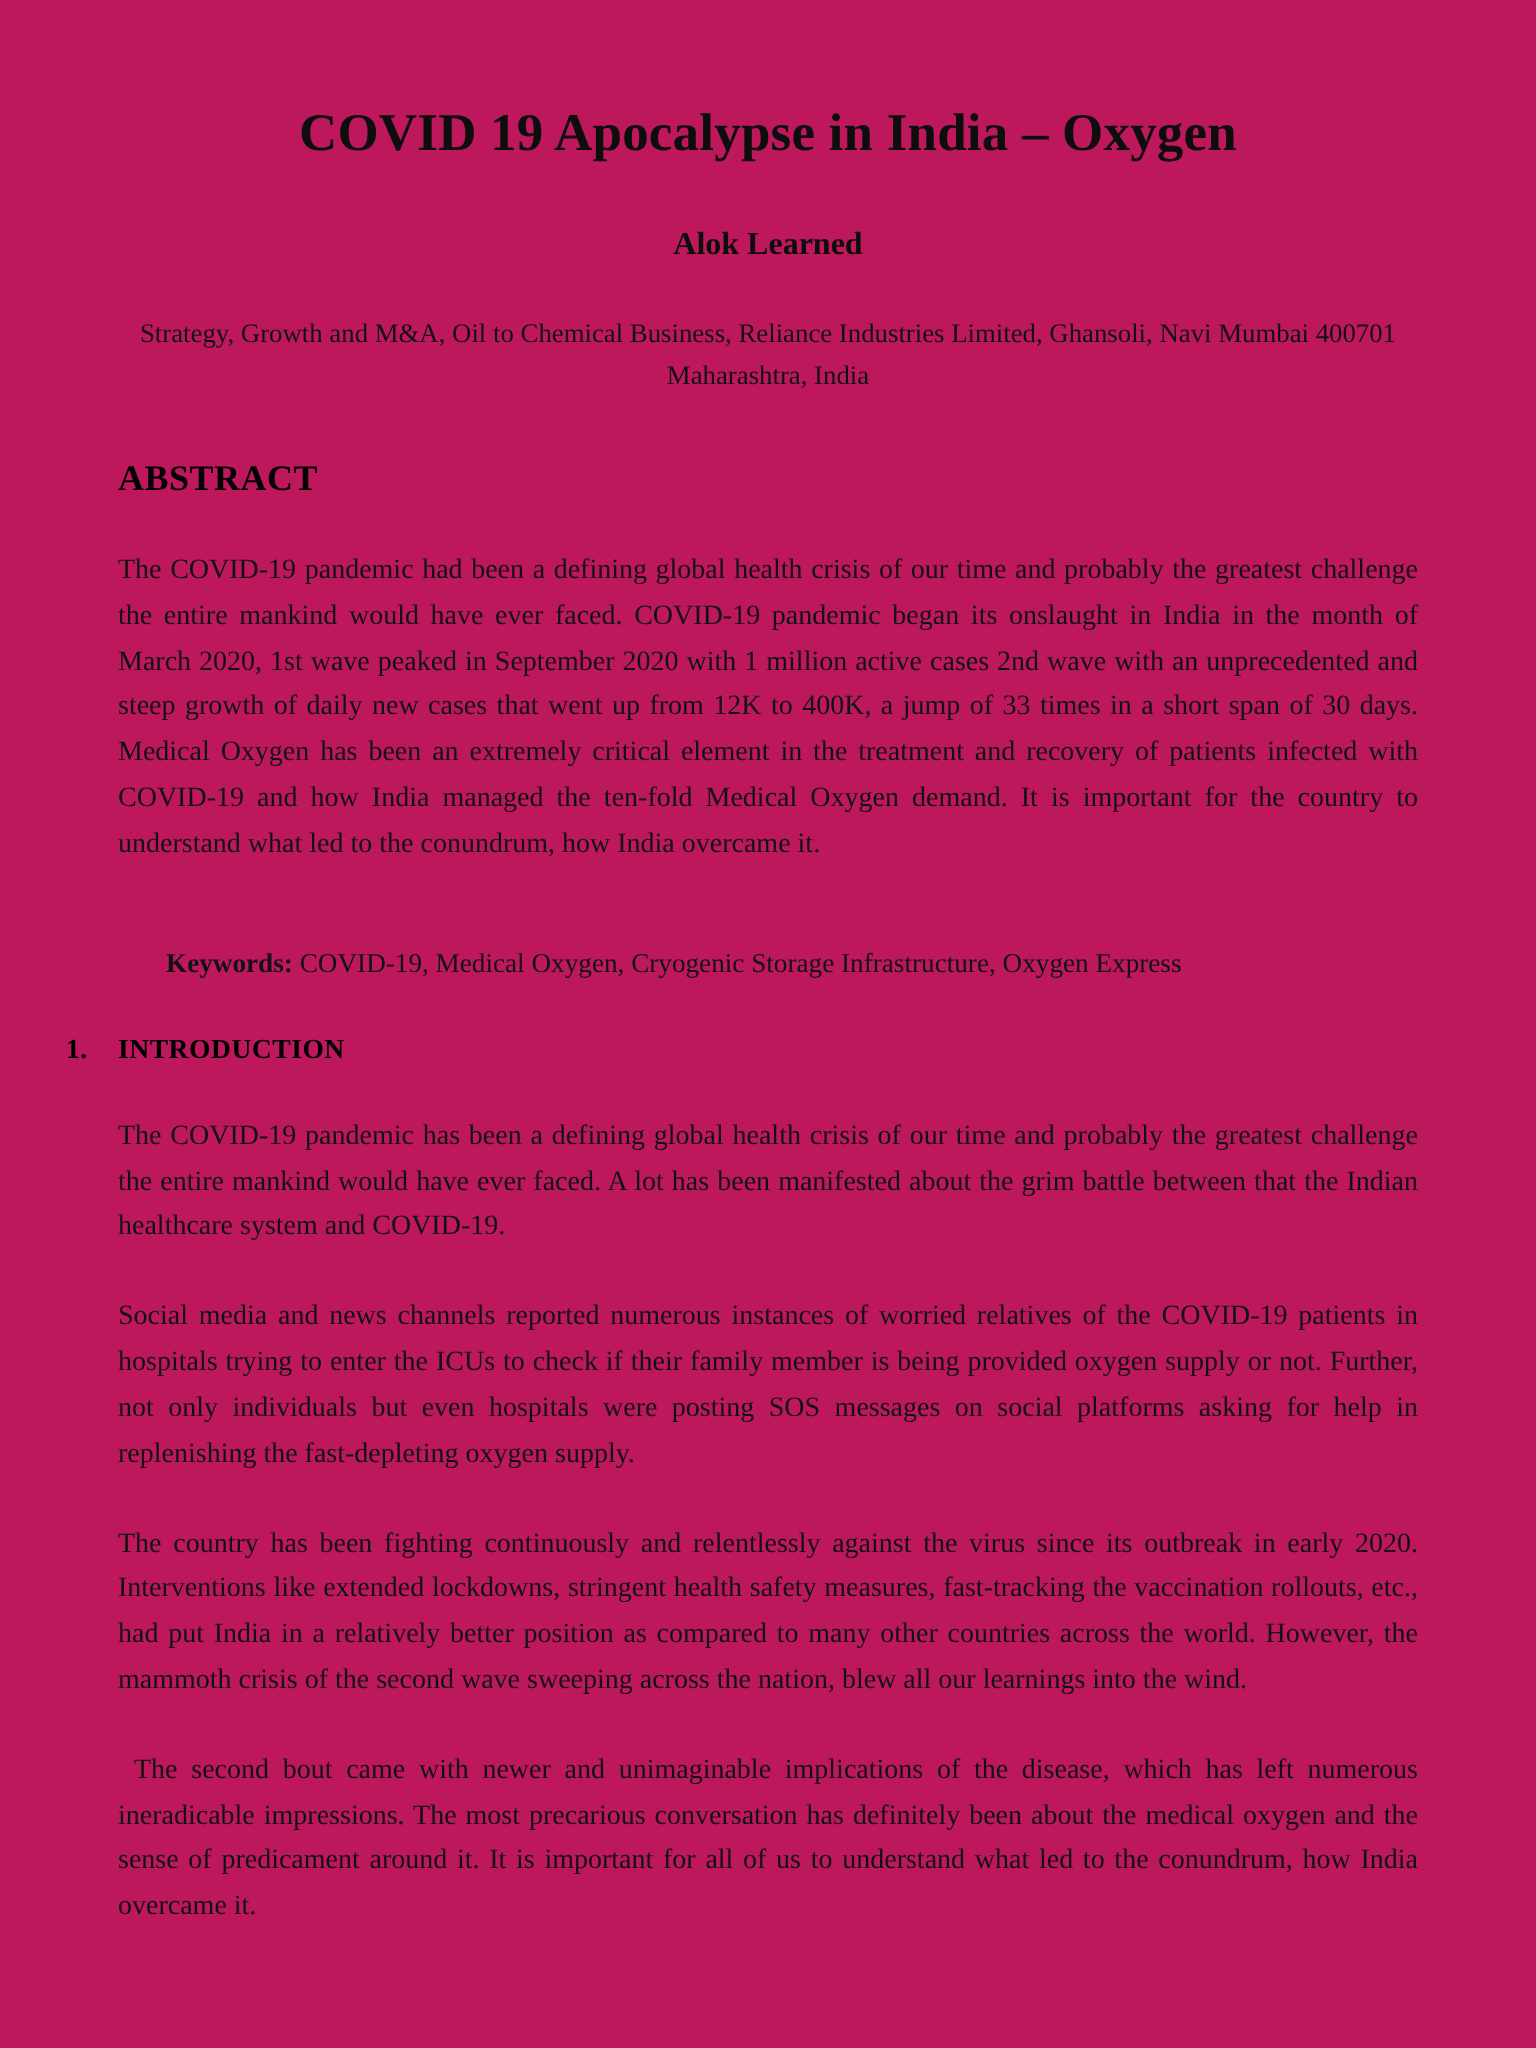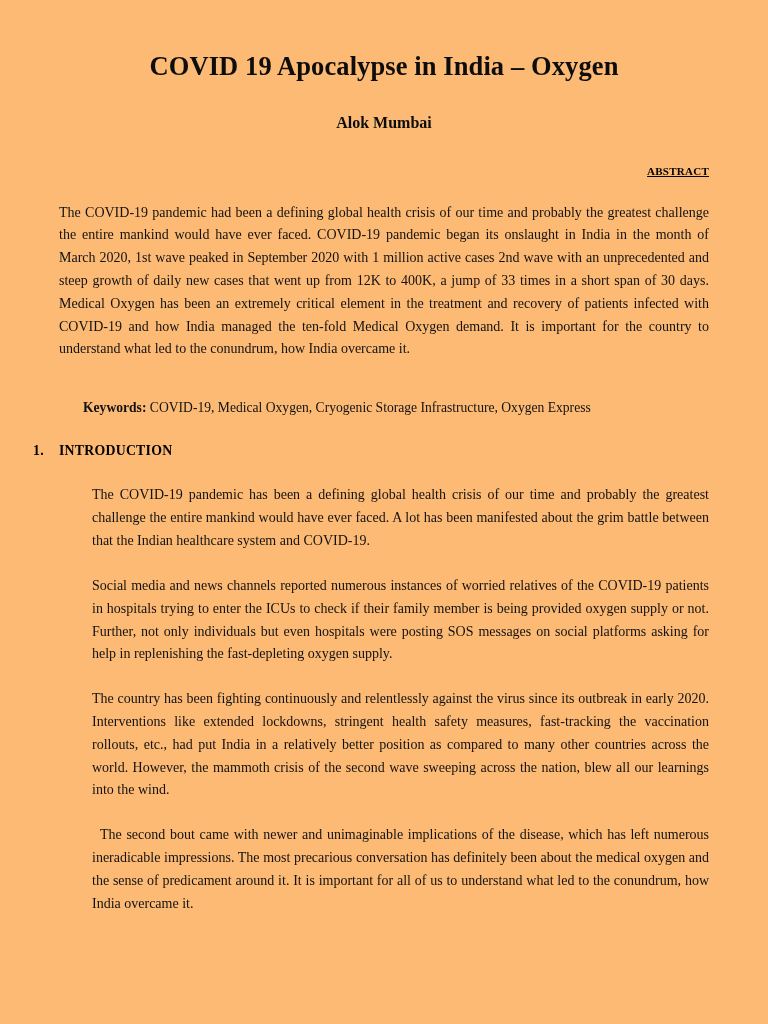--- a/index.html
+++ b/index.html
@@ -11,21 +11,21 @@
     width: 768px;
     height: 1024px;
     font-family: "Liberation Serif", "DejaVu Serif", serif;
     color: #000000;
     -webkit-font-smoothing: antialiased;
   }
   .page {
     position: relative;
     width: 768px;
     height: 1024px;
-    background: #fdba74;
+    background: #be185d;
     box-sizing: border-box;
     padding: 0;
     overflow: hidden;
   }
   .content {
     position: absolute;
     left: 59px;
     top: 0;
     width: 650px;
   }
@@ -59,25 +59,24 @@
     font-weight: normal;
     text-align: center;
     line-height: 1.62;
     color: #111111;
   }
 
   
   .section-label {
     margin: 0;
     padding-top: 30px;
-    font-size: 11px;
+    font-size: 18px;
     font-weight: bold;
-    text-align: right;
+    text-align: left;
     letter-spacing: 0.25px;
-    text-decoration: underline;
   }
 
   .numbered-heading {
     position: relative;
     margin: 0;
     padding-top: 24px;
     padding-left: 0;
     font-size: 13.8px;
     font-weight: bold;
     letter-spacing: 0.25px;
@@ -108,41 +107,41 @@
     text-align: left;
     margin: 0;
     color: #121212;
   }
   .keywords .kw-label {
     font-weight: bold;
     margin-left: 24px;
   }
   .intro-para {
     padding-top: 22px;
-    margin-left: 33px;
   }
   .intro-para.first {
     padding-top: 25px;
   }
   .intro-para.indented {
     text-indent: 8px;
   }
 </style>
 </head>
 <body>
 
 <div class="page">
   <div class="content">
 
     <h1 class="paper-title">
       <span>COVID 19 Apocalypse in India – Oxygen</span><br>
     </h1>
 
-    <div class="author">Alok Mumbai</div>
+    <div class="author">Alok Learned</div>
 
+    <div class="affiliation">Strategy, Growth and M&amp;A, Oil to Chemical Business, Reliance Industries Limited, Ghansoli, Navi Mumbai 400701 Maharashtra, India</div>
 
     <div class="section-label">ABSTRACT</div>
 
     <p class="body-text abstract-body">The COVID-19 pandemic had been a defining global health crisis of our time and probably the greatest challenge the entire mankind would have ever faced. COVID-19 pandemic began its onslaught in India in the month of March 2020, 1st wave peaked in September 2020 with 1 million active cases 2nd wave with an unprecedented and steep growth of daily new cases that went up from 12K to 400K, a jump of 33 times in a short span of 30 days. Medical Oxygen has been an extremely critical element in the treatment and recovery of patients infected with COVID-19 and how India managed the ten-fold Medical Oxygen demand. It is important for the country to understand what led to the conundrum, how India overcame it.</p>
 
     <p class="keywords">
       <span class="kw-label">Keywords:</span><span> COVID-19, Medical Oxygen, Cryogenic Storage Infrastructure, Oxygen Express</span>
     </p>
 
     <div class="numbered-heading">

